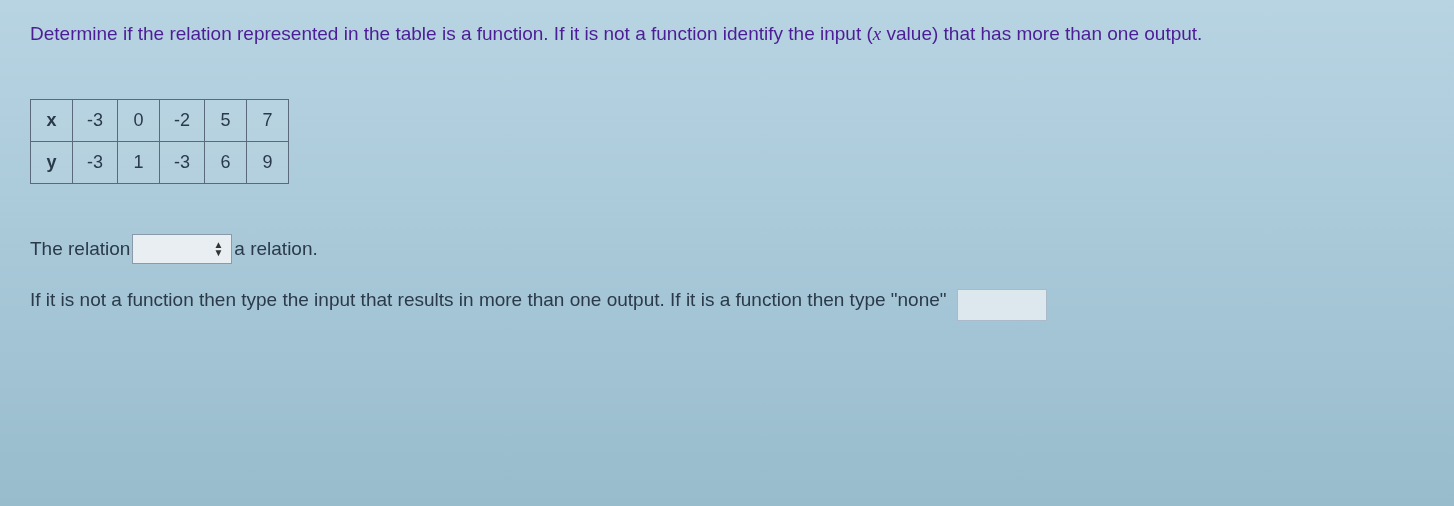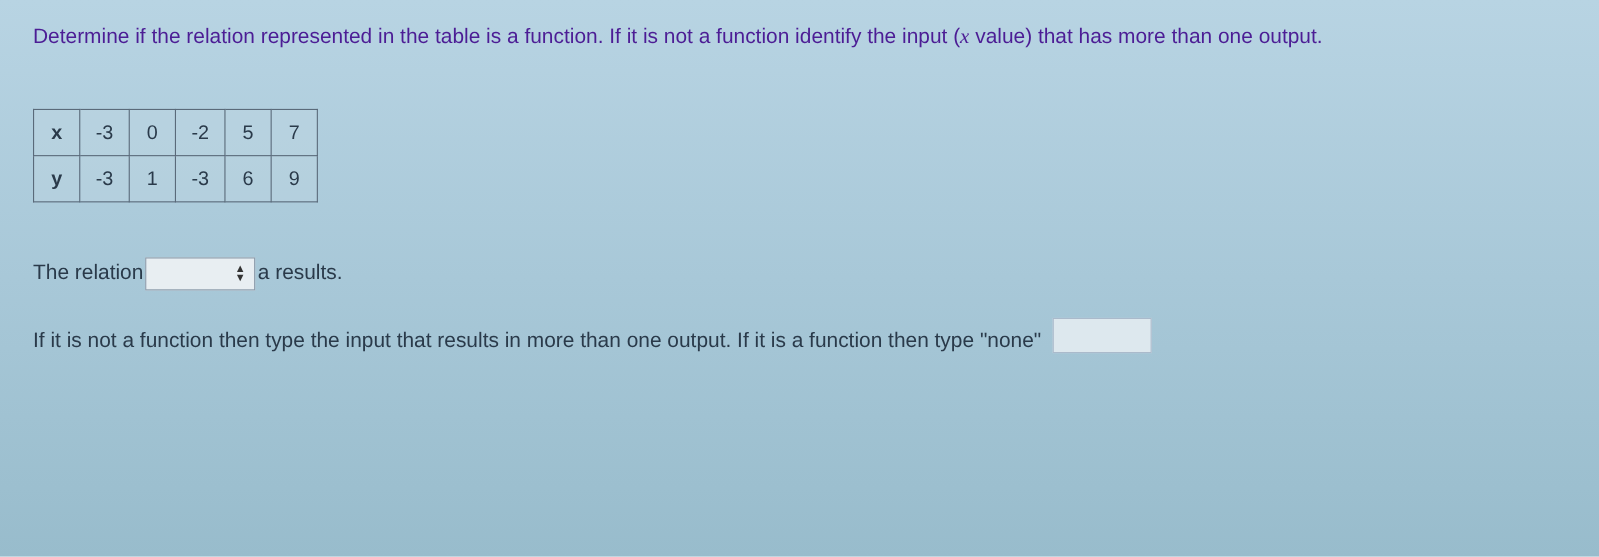--- a/index.html
+++ b/index.html
@@ -44,21 +44,21 @@
     .answer-line1 {
       font-size: 19px;
       margin-bottom: 25px;
       display: flex;
       align-items: center;
       gap: 2px;
     }
     .answer-line2 {
       font-size: 19px;
       display: flex;
-      align-items: flex-end;
+      align-items: flex-start;
       gap: 10px;
     }
     .select-box {
       display: inline-flex;
       align-items: center;
       justify-content: flex-end;
       background: #e8eef2;
       border: 1px solid #8a9aaa;
       width: 100px;
       height: 30px;
@@ -109,19 +109,19 @@
   </table>
 
 <div class="answer-line1">
   <span>The relation</span>
   <span class="select-box">
     <span class="select-arrows">
       <span>▲</span>
       <span>▼</span>
     </span>
   </span>
-  <span>a results.</span>
+  <span>a relation.</span>
 </div>
 
 <div class="answer-line2">
   <span>If it is not a function then type the input that results in more than one output. If it is a function then type "none"</span>
   <span class="text-input"></span>
 </div>
 
 </body></html>

